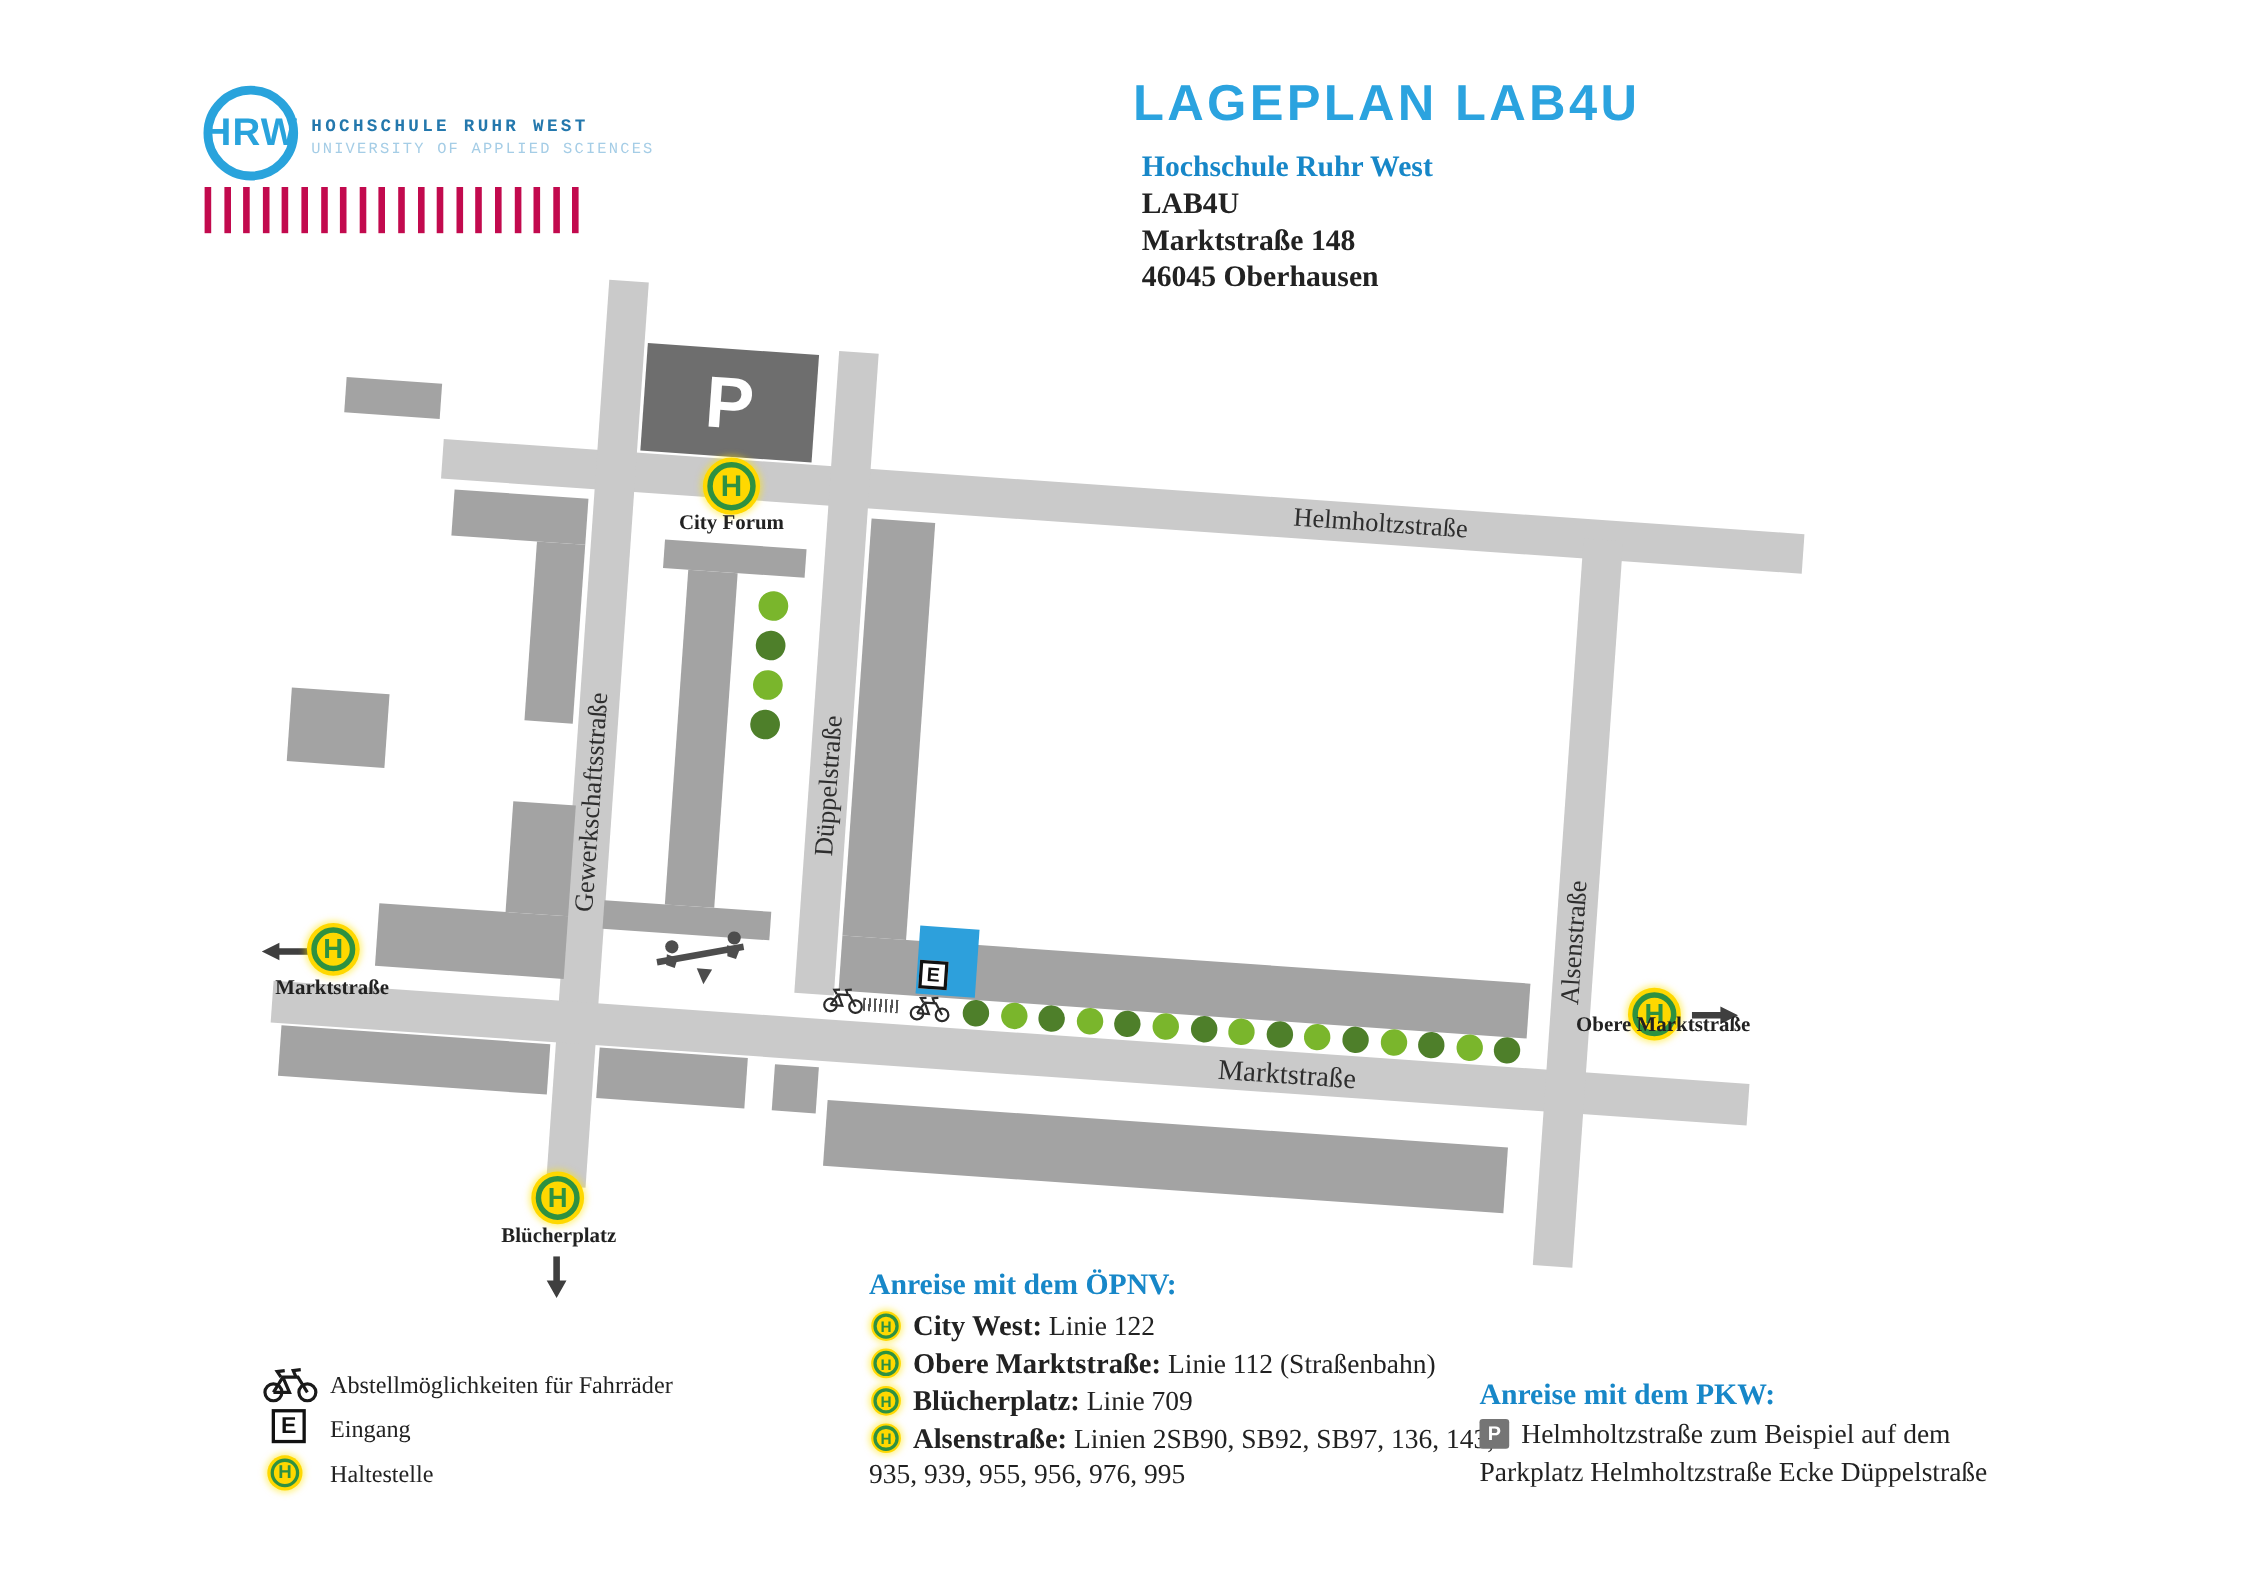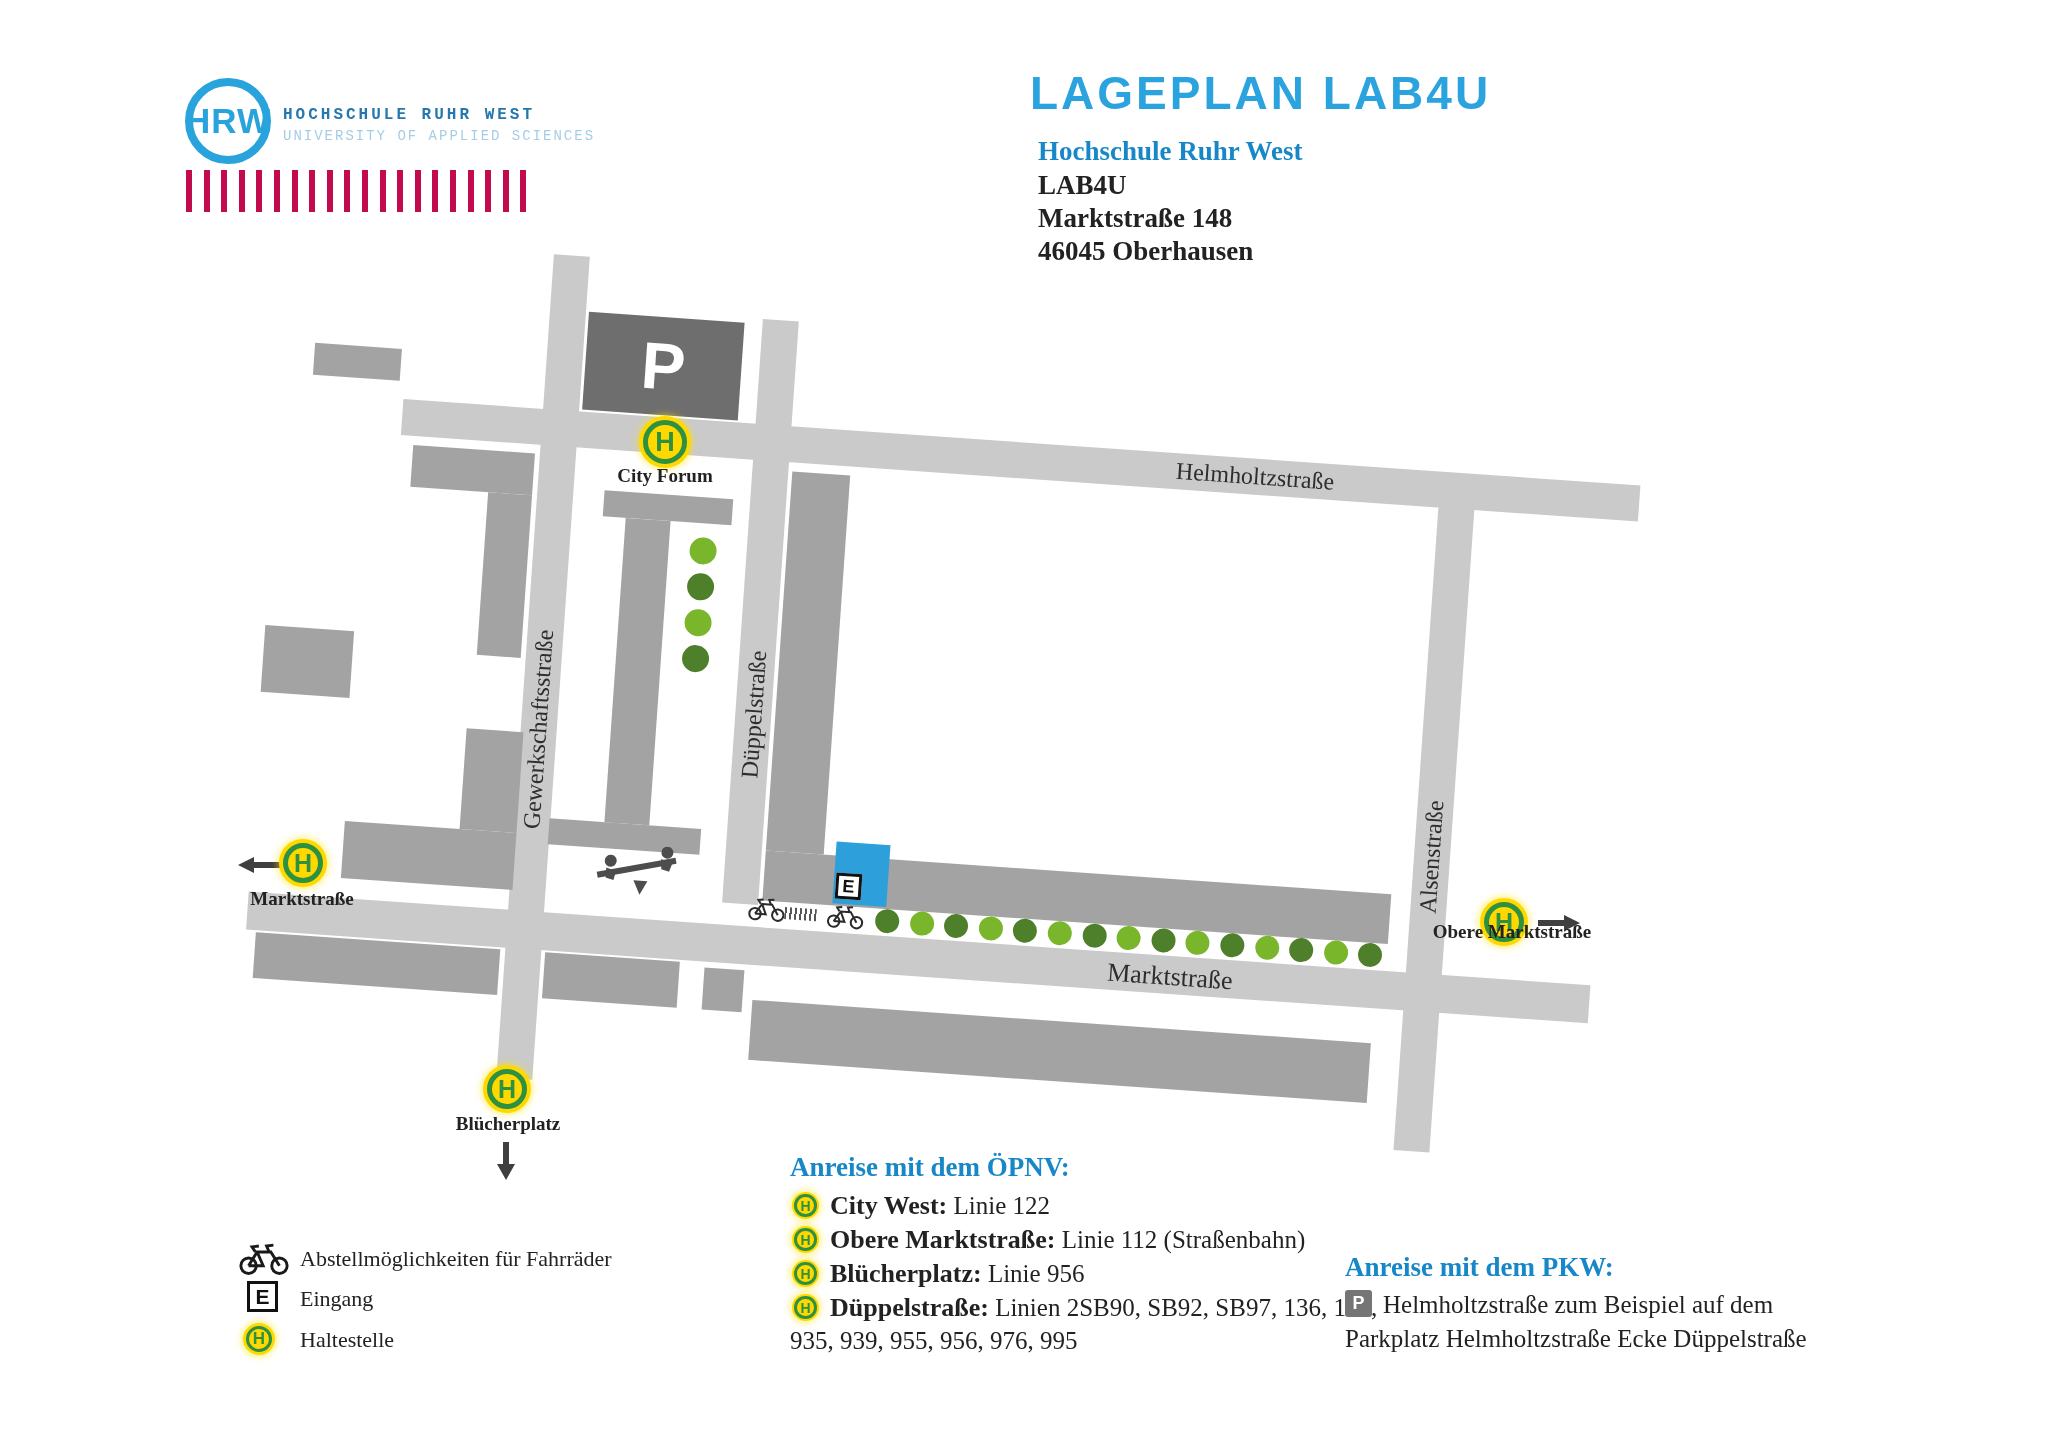--- a/index.html
+++ b/index.html
@@ -271,28 +271,28 @@
       <span>H</span>
     </div>
 </div>
 <div class="txt" style="left:830px;top:1225px"><b>Obere Marktstraße:</b><span> Linie 112 (Straßenbahn)</span></div>
 
 <div class="hstop hs-xs" style="left:792px;top:1260px">
   <div class="ring">
       <span>H</span>
     </div>
 </div>
-<div class="txt" style="left:830px;top:1259px"><b>Blücherplatz:</b><span> Linie 956</span></div>
+<div class="txt" style="left:830px;top:1259px"><b>Blücherplatz:</b><span> Linie 709</span></div>
 
 <div class="hstop hs-xs" style="left:792px;top:1294px">
   <div class="ring">
       <span>H</span>
     </div>
 </div>
-<div class="txt" style="left:830px;top:1293px"><b>Düppelstraße:</b><span> Linien 2SB90, SB92, SB97, 136, 143,</span></div>
+<div class="txt" style="left:830px;top:1293px"><b>Alsenstraße:</b><span> Linien 2SB90, SB92, SB97, 136, 143,</span></div>
 
 <div class="txt" style="left:790px;top:1327px">935, 939, 955, 956, 976, 995</div>
 
 <div class="sec-head" style="left:1345px;top:1252px">Anreise mit dem PKW:</div>
 <div class="pbox" style="left:1345px;top:1290px">
   <span>P</span>
 </div>
 <div class="txt" style="left:1383px;top:1291px">Helmholtzstraße zum Beispiel auf dem</div>
 <div class="txt" style="left:1345px;top:1325px">Parkplatz Helmholtzstraße Ecke Düppelstraße</div>
 

